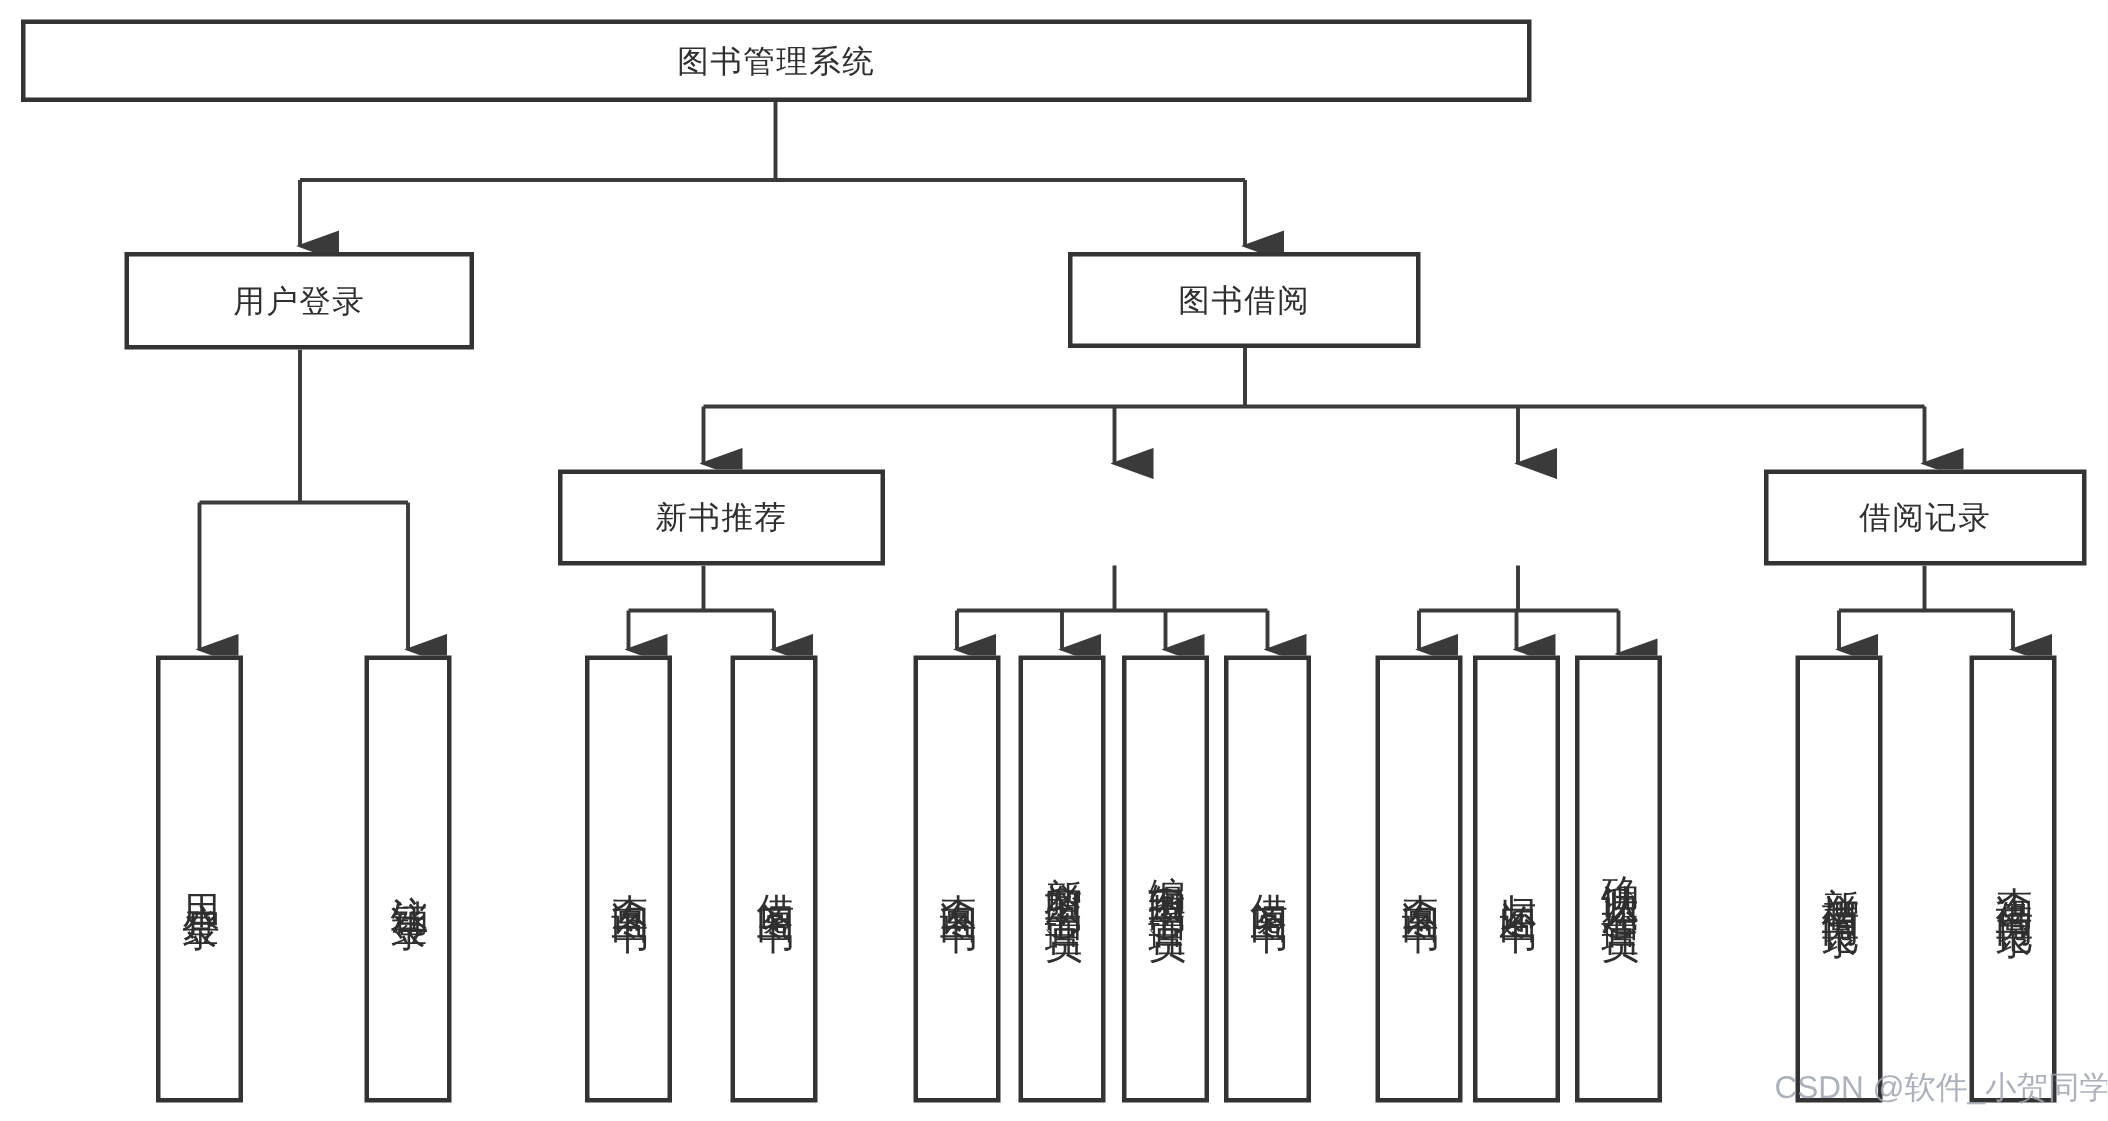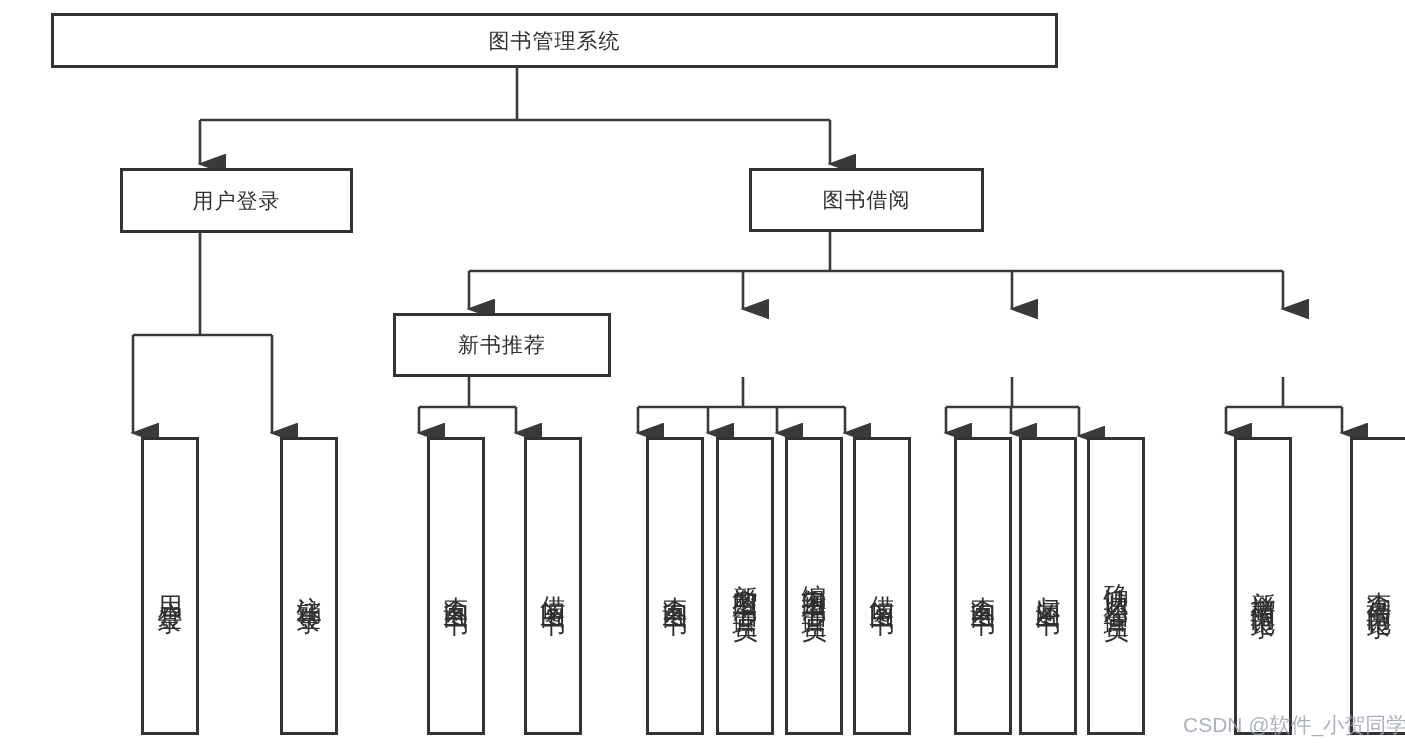--- a/index.html
+++ b/index.html
@@ -23,32 +23,31 @@
   }
   .node {
     position: absolute;
     box-sizing: border-box;
     background: #ffffff;
     border: 3px solid #333333;
     display: flex;
     align-items: center;
     justify-content: center;
     color: #2f2f2f;
-    margin-left: 37px;
   }
   .node-h {
     font-size: 21px;
     letter-spacing: 1px;
     white-space: nowrap;
   }
   .node-root { left: 14px; top: 13px; width: 1007px; height: 55px; }
   .node-l2a  { left: 83px;  top: 168px; width: 233px; height: 65px; }
   .node-l2b  { left: 712px; top: 168px; width: 235px; height: 64px; }
   .node-l3   { top: 313px; height: 64px; }
-  .node-l3a  { left: 356px;  width: 218px; }
+  .node-l3a  { left: 372px;  width: 218px; }
   .node-l3b  { left: 634px;  width: 218px; }
   .node-l3c  { left: 903px;  width: 218px; }
   .node-l3d  { left: 1176px; width: 215px; }
   .node-v {
     top: 437px;
     width: 58px;
     height: 298px;
   }
   .node-v .vtext {
     writing-mode: vertical-rl;
@@ -136,20 +135,23 @@
   <div class="node node-h node-l2a">
     <span>用户登录</span>
   </div>
   <div class="node node-h node-l2b">
     <span>图书借阅</span>
   </div>
 
   <div class="node node-h node-l3 node-l3a">
     <span>新书推荐</span>
   </div>
+  <div class="node node-h node-l3 node-l3d">
+    <span>借阅记录</span>
+  </div>
 
   <div class="node node-v lf-a1">
     <span class="vtext">用户登录</span>
   </div>
   <div class="node node-v lf-a2">
     <span class="vtext">注销登录</span>
   </div>
 
   <div class="node node-v lf-b1">
     <span class="vtext">查询图书</span>

